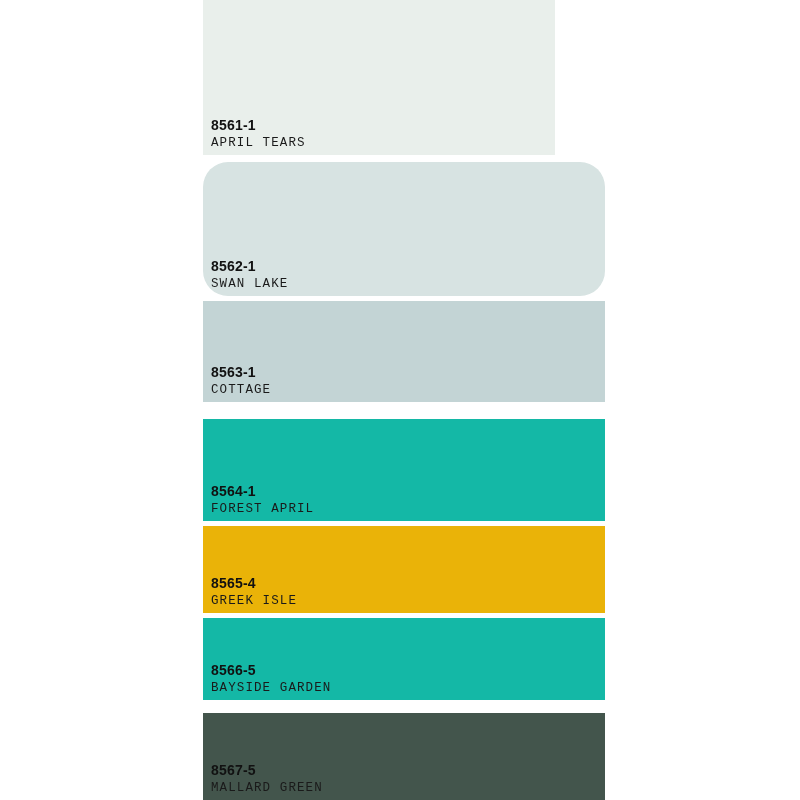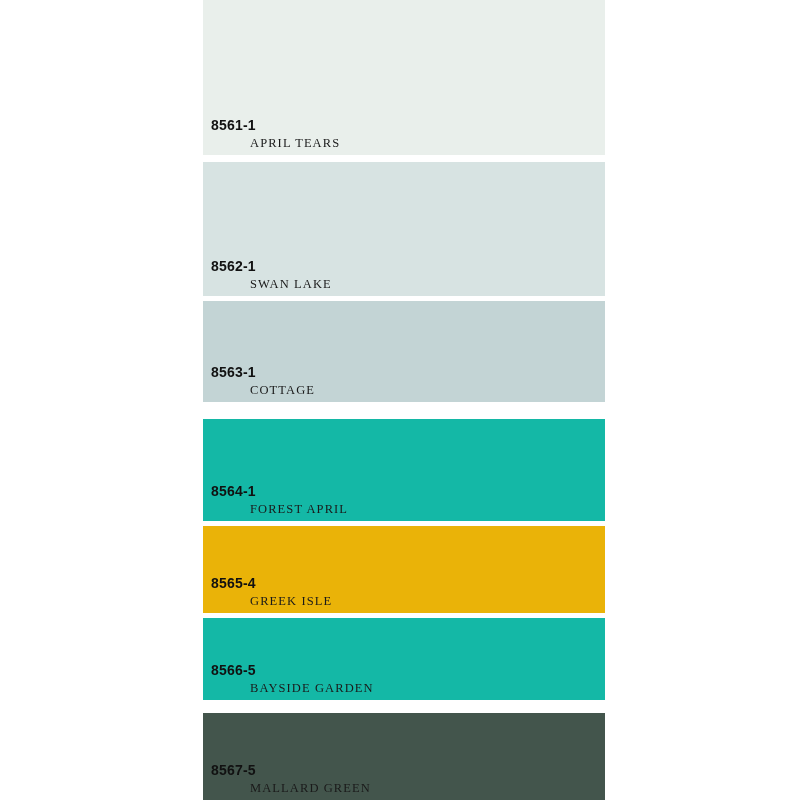--- a/index.html
+++ b/index.html
@@ -51,42 +51,41 @@
     font-family: "Liberation Sans", sans-serif;
     font-size: 14px;
     font-weight: bold;
     color: #111111;
     letter-spacing: 0.2px;
     margin-bottom: 5px;
   }
 
   .swatch-name {
     display: block;
-    font-family: Liberation Serif, serif;
+    font-family: Liberation Mono, monospace;
     font-size: 12.5px;
     font-weight: normal;
     color: #1a1a1a;
     letter-spacing: 1.1px;
-    margin-left: 39px;
   }
 </style>
 </head>
 <body>
 
 <div id="palette-card">
   <div class="swatch-stack" style="left: 203px; width: 402px;">
 
-    <div class="swatch" style="position: absolute; left: 0px; top: 0px; width: 402px; height: 155px; background: rgb(233, 239, 235);">
+    <div class="swatch" style="position: absolute; left: 0px; top: 0px; width: 352px; height: 155px; background: rgb(233, 239, 235);">
       <div class="swatch-label">
         <span class="swatch-code">8561-1</span>
         <span class="swatch-name">APRIL TEARS</span>
       </div>
     </div>
 
-    <div class="swatch" style="position: absolute; left: 0px; top: 162px; width: 402px; height: 134px; background: rgb(215, 227, 226);">
+    <div class="swatch" style="position: absolute; left: 0px; top: 162px; width: 402px; height: 134px; background: rgb(215, 227, 226); border-radius: 25px;">
       <div class="swatch-label">
         <span class="swatch-code">8562-1</span>
         <span class="swatch-name">SWAN LAKE</span>
       </div>
     </div>
 
     <div class="swatch" style="position: absolute; left: 0px; top: 301px; width: 402px; height: 101px; background: rgb(195, 212, 213);">
       <div class="swatch-label">
         <span class="swatch-code">8563-1</span>
         <span class="swatch-name">COTTAGE</span>

